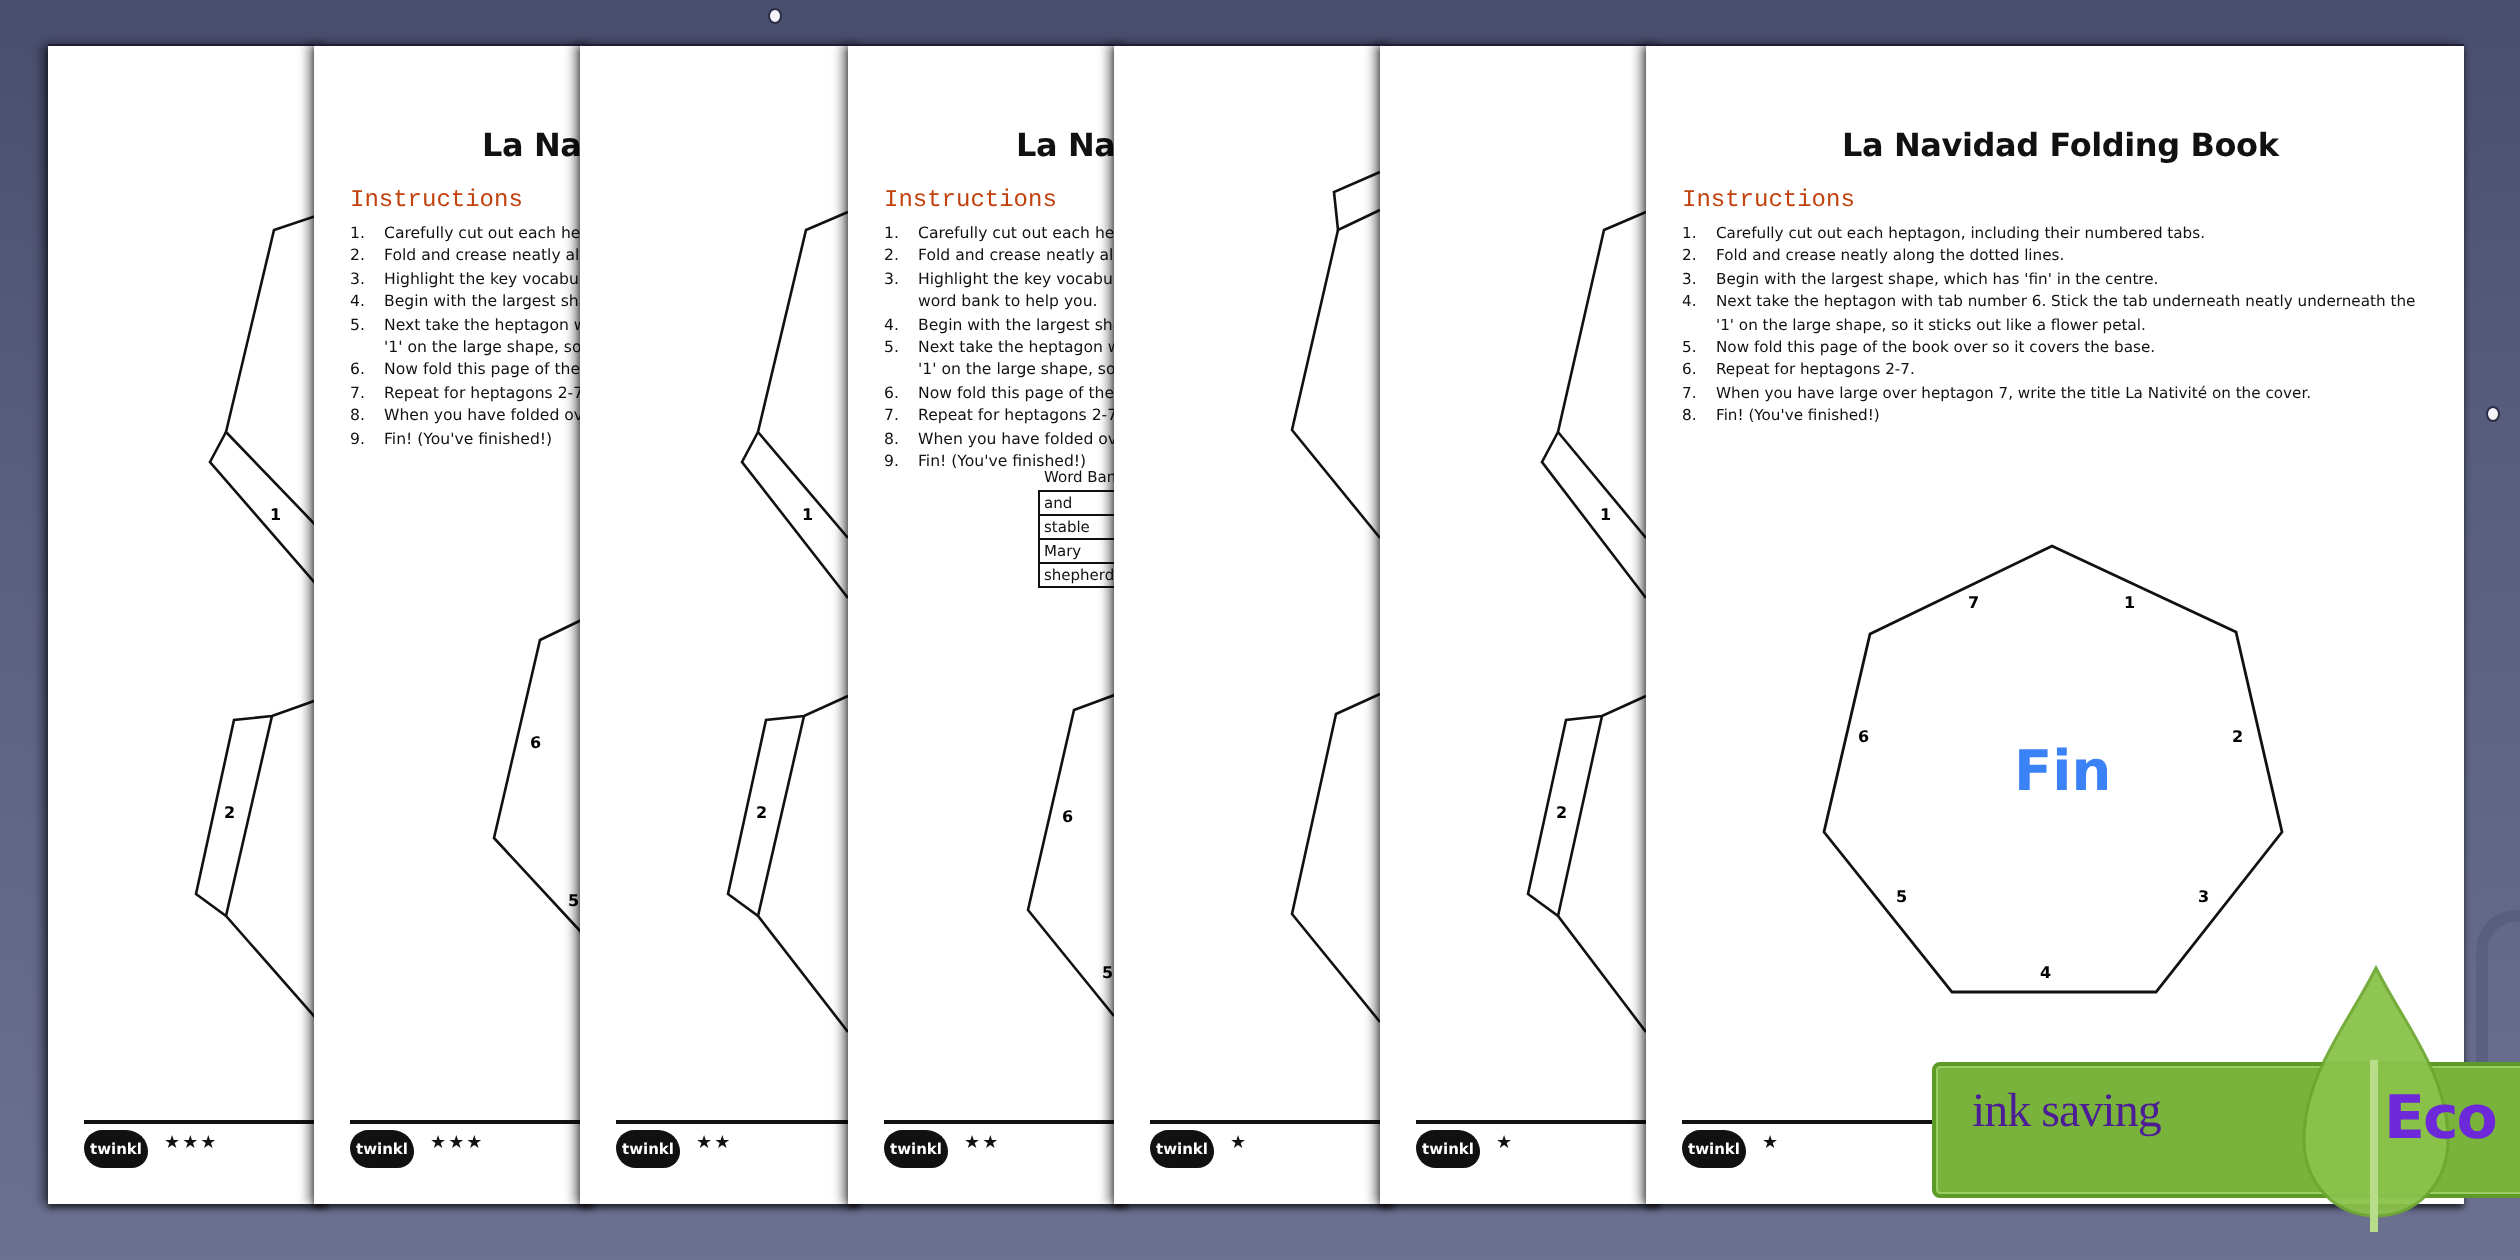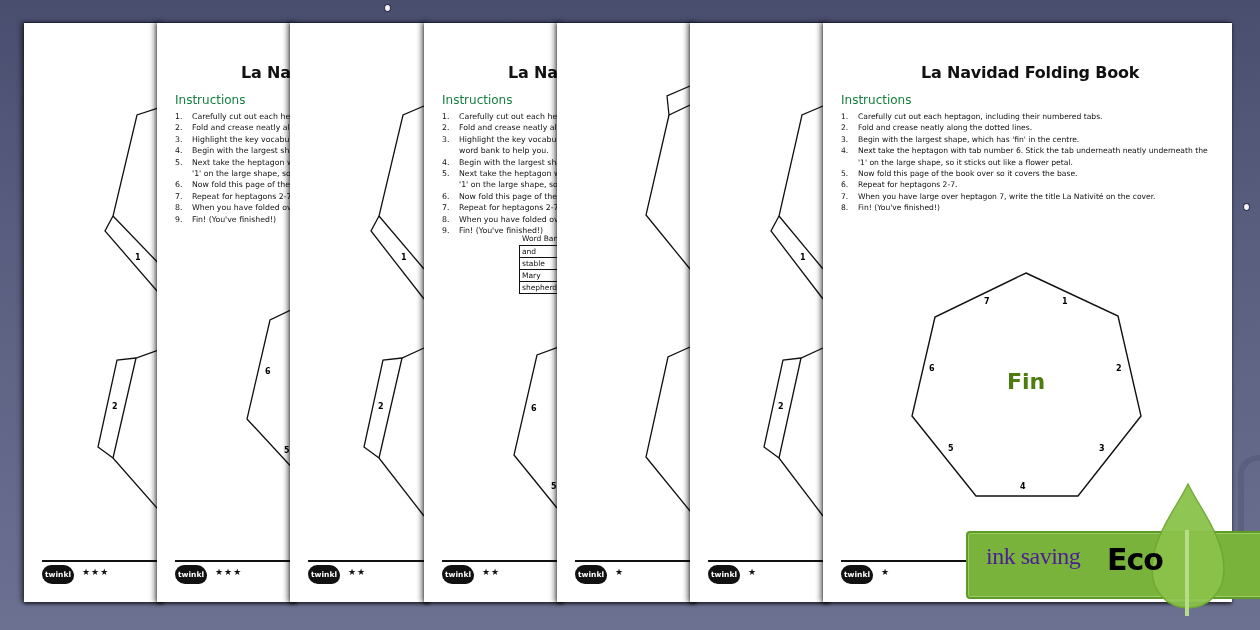--- a/index.html
+++ b/index.html
@@ -10,40 +10,40 @@
   }
   .bg-dot { position:absolute; width:5px; height:6px; border-radius:50%; background:#f4f4f8; border:1px solid #2a2d45; }
   .bg-arch { position:absolute; left:1238px; top:455px; width:40px; height:80px; border:6px solid #55597a; border-bottom:none; border-radius:20px 20px 0 0; opacity:.6; }
   .page {
     position:absolute; top:22px; height:579px; background:#fff; overflow:hidden;
     box-shadow: -3px 0 5px rgba(0,0,0,0.45), 0 2px 3px rgba(0,0,0,0.6);
     border-top:1px solid #1e2035;
   }
   .page .inner { position:absolute; left:0; top:0; width:400px; height:579px; }
   .title { position:absolute; left:84px; top:40px; font-family:"DejaVu Sans", sans-serif; font-weight:bold; font-size:16px; color:#111; white-space:nowrap; letter-spacing:-0.2px; }
-  .instr-head { position:absolute; left:18px; top:70px; font-size:12px; color:#15803d; white-space:nowrap; }
+  .instr-head { position:absolute; left:18px; top:70px; font-size:12px; color:#c2410c; white-space:nowrap;font-family:Liberation Mono, monospace; }
   .instr-list { position:absolute; left:18px; top:88px; margin:0; padding:0; list-style:none; font-size:7.8px; line-height:11.4px; color:#111; white-space:nowrap; }
   .instr-list li { position:relative; padding-left:17px; }
   .instr-list li .num { position:absolute; left:0; top:0; }
   .instr-list li .cont { display:block; }
   .footer-line { position:absolute; left:18px; width:380px; top:537px; height:2px; background:#111; }
   .logo { position:absolute; left:18px; top:542px; width:32px; height:19px; background:#111; border-radius:10px 12px 9px 11px; color:#fff; font-size:7.5px; font-weight:bold; text-align:center; line-height:19px; }
   .stars { position:absolute; left:58px; top:544px; font-size:9px; color:#111; letter-spacing:1px; }
   svg.shape { position:absolute; left:0; top:0; }
   .wordbank-title { position:absolute; left:98px; top:211px; font-size:7.5px; color:#111; white-space:nowrap; }
   .wordbank { position:absolute; left:95px; top:222px; border-collapse:collapse; font-size:7.5px; }
   .wordbank td { border:1px solid #111; width:70px; height:11px; padding:0 2px; color:#111; white-space:nowrap; }
   .eco-banner {
     position:absolute; left:966px; top:531px; width:300px; height:64px;
     background:#79b33b; border:2px solid #5e9a27; border-radius:4px;
     box-shadow: 0 0 0 1px #9ccd62 inset;
   }
   .eco-text { position:absolute; left:18px; top:10px; font-size:24px; color:#4c1d95; white-space:nowrap; font-family:Liberation Serif, serif; letter-spacing:-0.5px; }
   .eco-drop { position:absolute; left:1150px; top:482px; }
-  .eco-label { position:absolute; left:1107px; top:542px; font-size:30px; font-weight:bold; color:#000000; font-family:"DejaVu Sans", sans-serif; letter-spacing:-1px; }
+  .eco-label { position:absolute; left:1192px; top:542px; font-size:30px; font-weight:bold; color:#6d28d9; font-family:"DejaVu Sans", sans-serif; letter-spacing:-1px; }
 </style>
 </head>
 <body>
 
 <div class="bg-dot" style="left:384px;top:4px;"></div>
 <div class="bg-dot" style="left:1243px;top:203px;"></div>
 <div class="bg-arch"></div>
 
 <div class="page" style="left:24px;width:140px;">
   <div class="inner">
@@ -193,21 +193,21 @@
       <li><span class="num">3.</span><span>Begin with the largest shape, which has 'fin' in the centre.</span></li>
       <li><span class="num">4.</span><span>Next take the heptagon with tab number 6. Stick the tab underneath neatly underneath the</span><span class="cont">'1' on the large shape, so it sticks out like a flower petal.</span></li>
       <li><span class="num">5.</span><span>Now fold this page of the book over so it covers the base.</span></li>
       <li><span class="num">6.</span><span>Repeat for heptagons 2-7.</span></li>
       <li><span class="num">7.</span><span>When you have large over heptagon 7, write the title La Nativité on the cover.</span></li>
       <li><span class="num">8.</span><span>Fin! (You've finished!)</span></li>
     </ol>
     <svg class="shape" width="409" height="579">
       <polygon points="203,250 295,293 318,393 255,473 153,473 89,393 112,294" fill="none" stroke="#111" stroke-width="1.4"></polygon>
     </svg>
-    <div style="position:absolute;left:184px;top:346px;font-size:22px;font-weight:bold;color:#4d7c0f;">Fin</div>
+    <div style="position:absolute;left:184px;top:346px;font-size:28px;font-weight:bold;color:#3b82f6;">Fin</div>
     <span style="position:absolute;left:239px;top:274px;font-size:8px;font-weight:bold;">1</span>
     <span style="position:absolute;left:293px;top:341px;font-size:8px;font-weight:bold;">2</span>
     <span style="position:absolute;left:276px;top:421px;font-size:8px;font-weight:bold;">3</span>
     <span style="position:absolute;left:197px;top:459px;font-size:8px;font-weight:bold;">4</span>
     <span style="position:absolute;left:125px;top:421px;font-size:8px;font-weight:bold;">5</span>
     <span style="position:absolute;left:106px;top:341px;font-size:8px;font-weight:bold;">6</span>
     <span style="position:absolute;left:161px;top:274px;font-size:8px;font-weight:bold;">7</span>
     <div class="footer-line" style="width:370px;"></div>
     <div class="logo">twinkl</div>
     <div class="stars">★</div>

